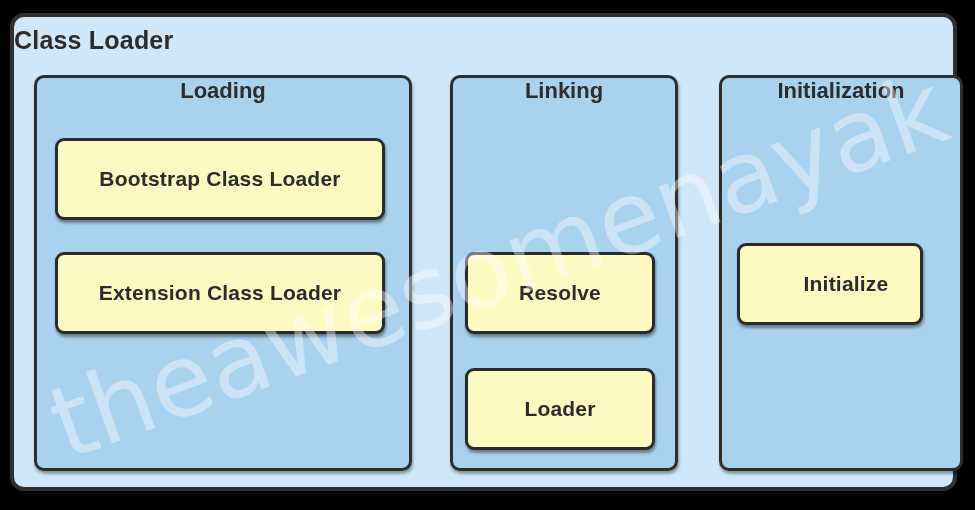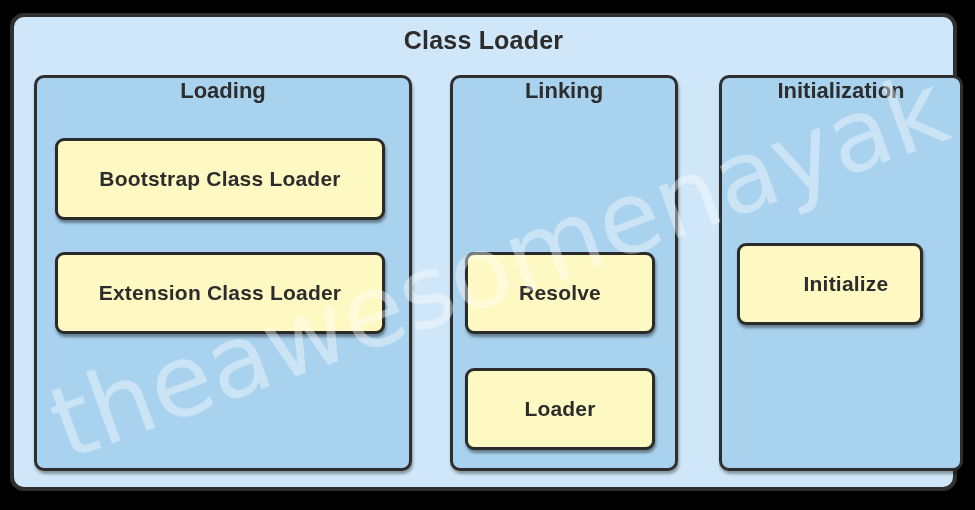--- a/index.html
+++ b/index.html
@@ -21,21 +21,20 @@
     top: 13px;
     width: 947px;
     height: 478px;
     box-sizing: border-box;
     background: #cfe7f8;
     border: 4px solid #2f2f2f;
     border-radius: 14px;
   }
   .main-title {
     margin-top: 9px;
-    text-align: center;
     font-size: 25px;
     font-weight: bold;
     color: #2d2d2d;
     letter-spacing: 0.2px;
   }
   .section {
     position: absolute;
     top: 58px;
     height: 396px;
     box-sizing: border-box;

